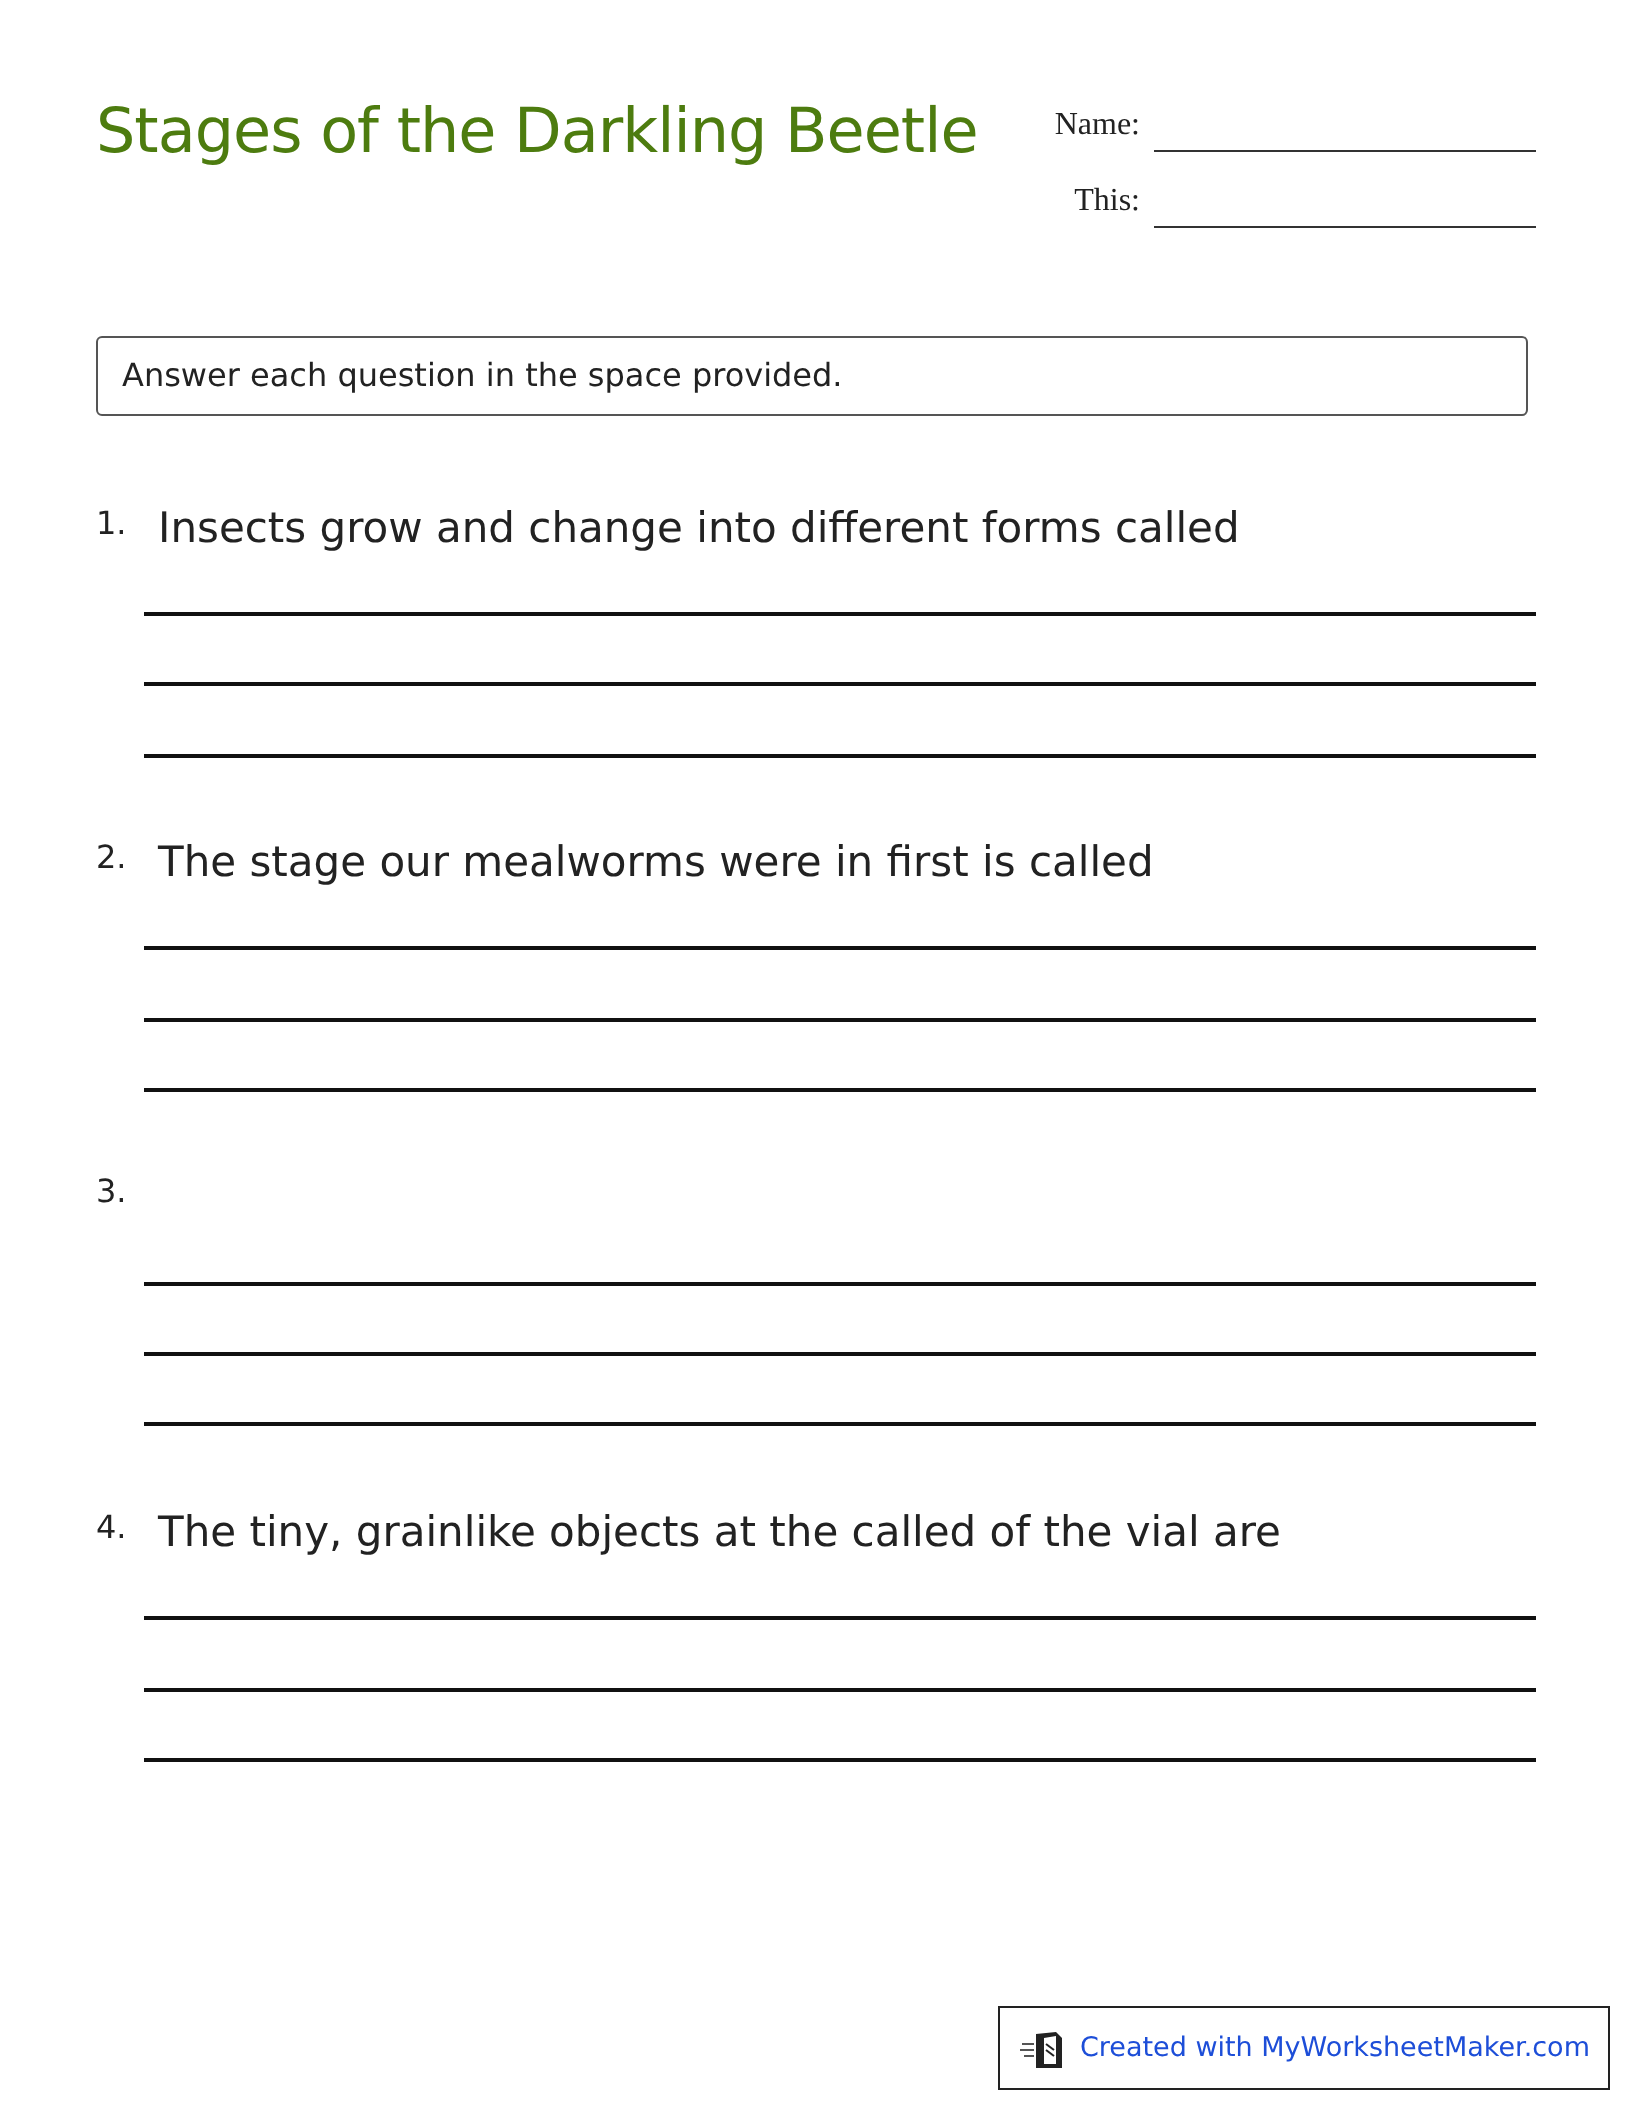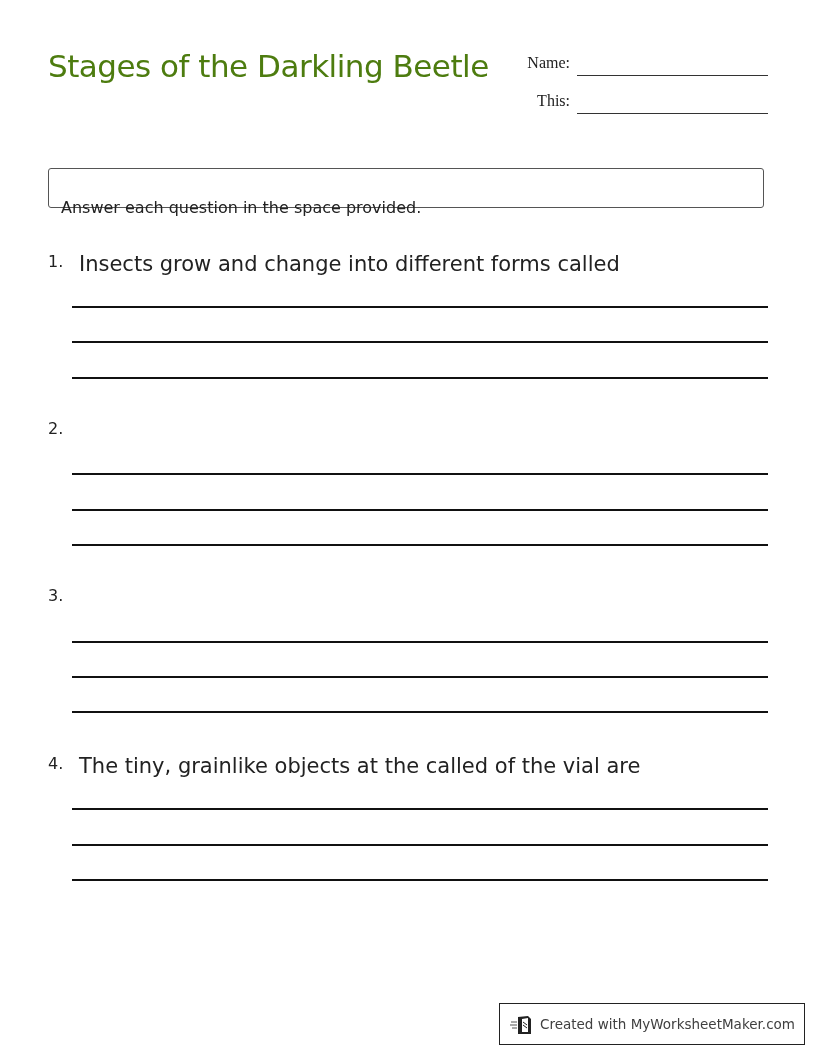--- a/index.html
+++ b/index.html
@@ -2,28 +2,28 @@
 <html><head>
 <meta charset="utf-8">
 <style>
   html, body { margin: 0; padding: 0; background: #ffffff; }
   body { width: 816px; height: 1056px; position: relative; overflow: hidden; color: #222; }
   .title { position: absolute; left: 48px; top: 48px; font-family: "DejaVu Sans", sans-serif; font-size: 31px; font-weight: normal; color: #4d7c0f; letter-spacing: -0.5px; margin: 0; }
   .meta-row { position: absolute; left: 500px; width: 268px; height: 30px; }
   .meta-label { position: absolute; right: 198px; bottom: 6px; font-family: "Liberation Serif", serif; font-size: 16px; color: #222; text-align: right; }
   .meta-line { position: absolute; left: 77px; right: 0; bottom: 2px; border-bottom: 1px solid #333; }
   .instr { position: absolute; left: 48px; top: 168px; width: 716px; height: 40px; border: 1px solid #555; border-radius: 3px; box-sizing: border-box; }
-  .instr-text { position: absolute; left: 12px; top: 9px; font-family: "DejaVu Sans", sans-serif; font-size: 16px; color: #222; margin-top: 20px; }
+  .instr-text { position: absolute; left: 12px; top: 9px; font-family: "DejaVu Sans", sans-serif; font-size: 16px; color: #222; }
   .question { position: absolute; left: 48px; width: 720px; }
   .q-num { position: absolute; left: 0; top: 0; font-family: "DejaVu Sans", sans-serif; font-size: 16px; color: #222; }
   .q-text { position: absolute; left: 31px; top: 0; font-family: "DejaVu Sans", sans-serif; font-size: 21px; color: #222; white-space: nowrap; }
   .ans-line { position: absolute; left: 24px; right: 0; border-top: 2px solid #111; height: 0; }
   .footer { position: absolute; left: 499px; top: 1003px; width: 306px; height: 42px; border: 1px solid #222; box-sizing: border-box; }
   .footer-icon { position: absolute; left: 10px; top: 11px; width: 22px; height: 20px; }
-  .footer-text { position: absolute; left: 40px; top: 12px; font-family: "DejaVu Sans", sans-serif; font-size: 13.5px; color: #404040; white-space: nowrap; }
+  .footer-text { position: absolute; left: 40px; top: 12px; font-family: "DejaVu Sans", sans-serif; font-size: 13.5px; color: #1d4ed8; white-space: nowrap; }
 </style>
 </head>
 <body>
 
 <h1 class="title">Stages of the Darkling Beetle</h1>
 
 <div class="meta-row" style="top:48px;">
   <span class="meta-label">Name:</span>
   <div class="meta-line"></div>
 </div>
@@ -39,20 +39,21 @@
 <div class="question" style="top:252px; height:130px;">
   <span class="q-num">1.</span>
   <span class="q-text">Insects grow and change into different forms called</span>
   <div class="ans-line" style="top:54px;"></div>
   <div class="ans-line" style="top:89px;"></div>
   <div class="ans-line" style="top:125px;"></div>
 </div>
 
 <div class="question" style="top:419px; height:130px;">
   <span class="q-num">2.</span>
+  <span class="q-text">The stage our mealworms were in first is called</span>
   <div class="ans-line" style="top:54px;"></div>
   <div class="ans-line" style="top:90px;"></div>
   <div class="ans-line" style="top:125px;"></div>
 </div>
 
 <div class="question" style="top:586px; height:130px;">
   <span class="q-num">3.</span>
   <div class="ans-line" style="top:55px;"></div>
   <div class="ans-line" style="top:90px;"></div>
   <div class="ans-line" style="top:125px;"></div>

